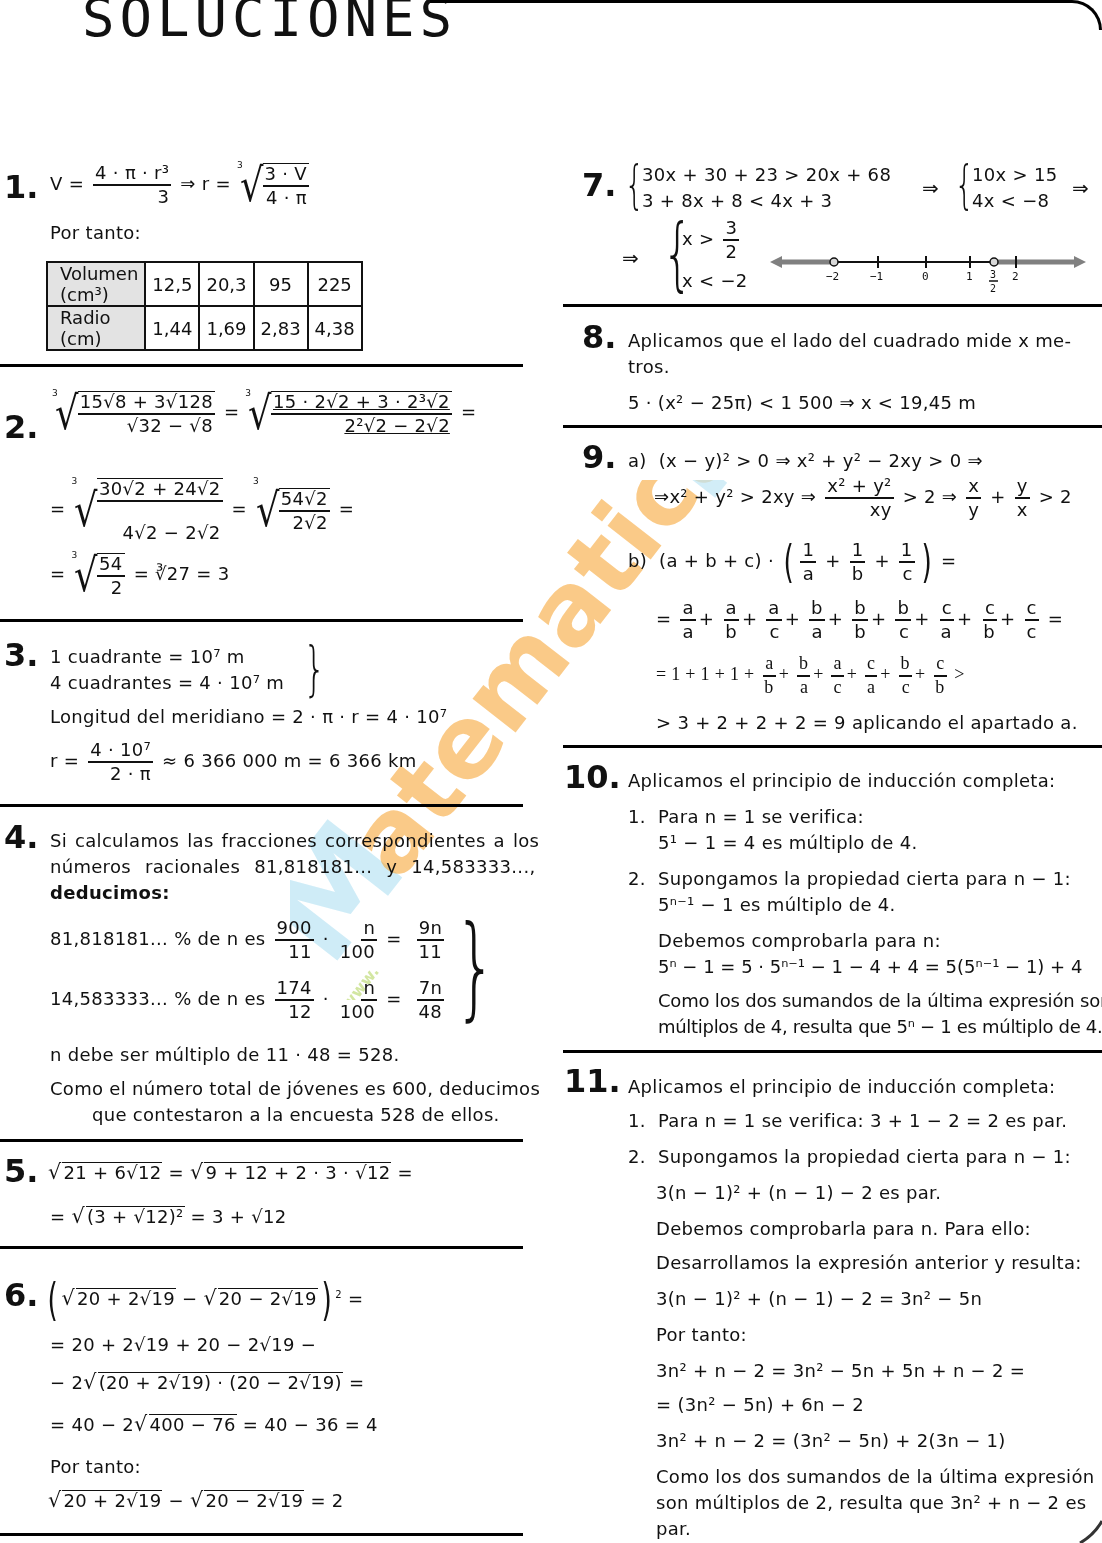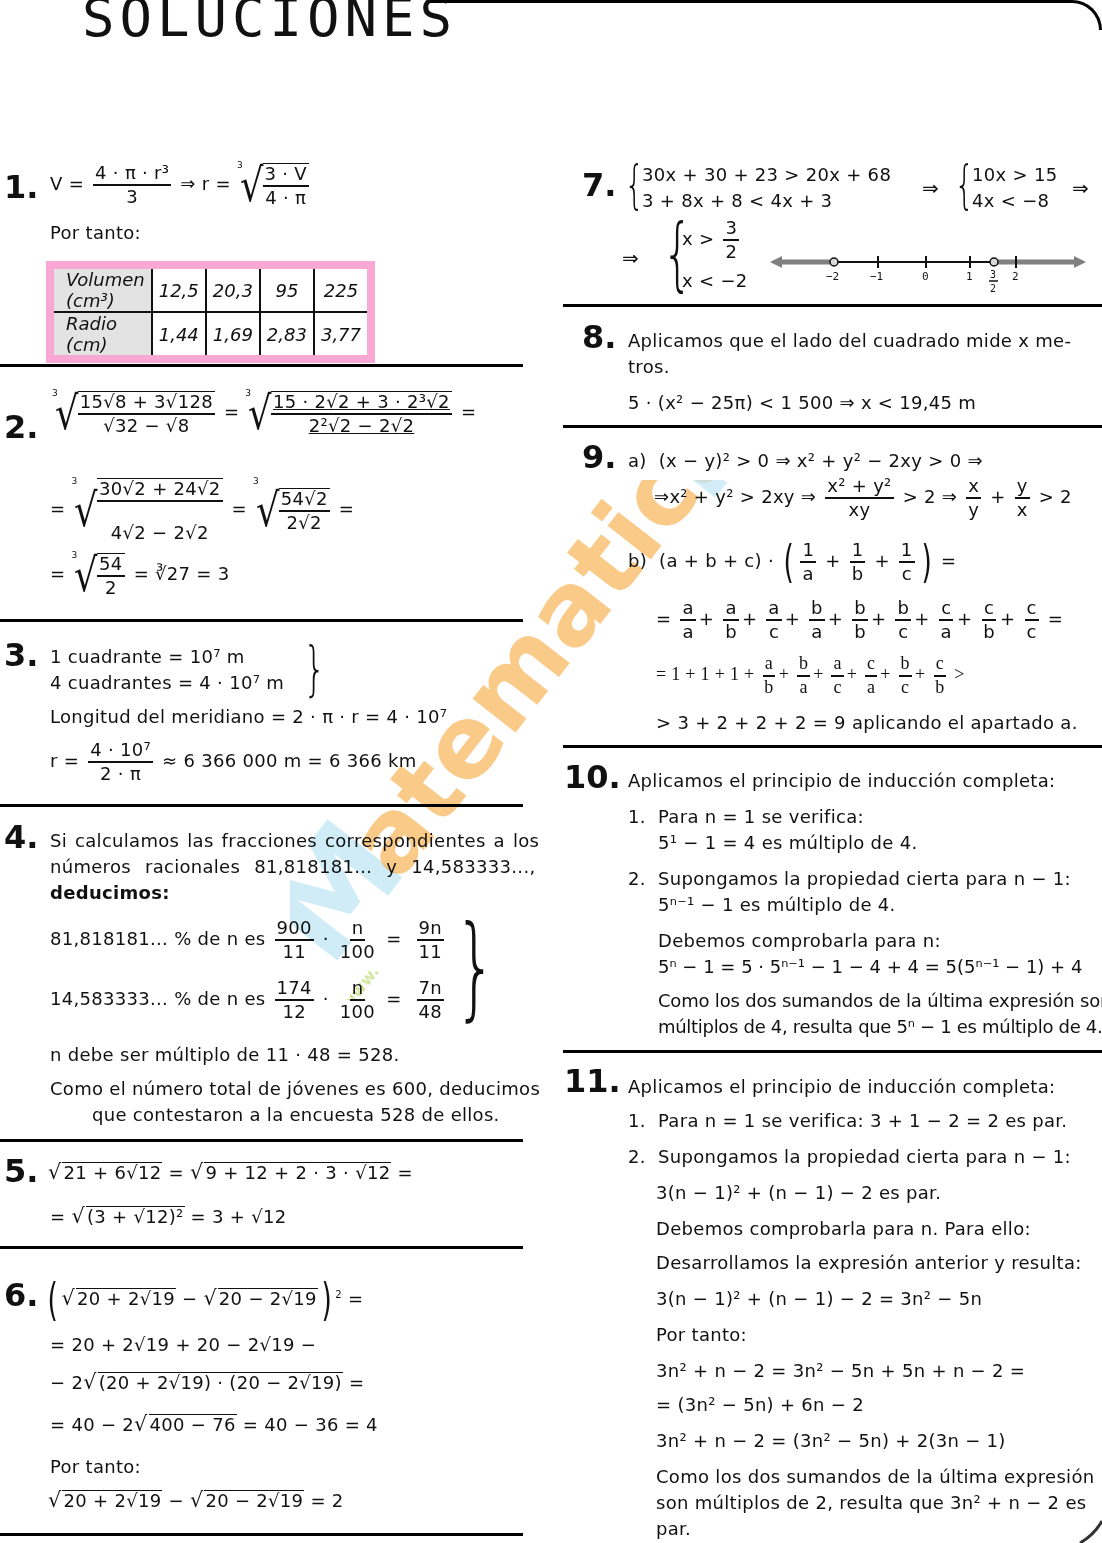--- a/index.html
+++ b/index.html
@@ -13,30 +13,30 @@
   .top-rule { position: absolute; left: 430px; top: 0; width: 640px; height: 3px; background: #000; }
   .corner { position: absolute; right: 0; top: 0; width: 40px; height: 30px;
     border-top: 3px solid #000; border-right: 3px solid #000; border-top-right-radius: 40px; }
 
   .rule { position: absolute; height: 3px; background: #000; }
 
   .sec { position: absolute; }
   .num { position: absolute; font-family: "DejaVu Sans", sans-serif; font-weight: bold; font-size: 32px; color: #111; }
   .ln { position: absolute; white-space: nowrap; font-size: 18px; letter-spacing: 0.3px; }
 
-  .frac { display: inline-flex; flex-direction: column; align-items: center; vertical-align: middle; margin: 0 3px; }
+  .frac { display: inline-flex; flex-direction: column; align-items: flex-end; vertical-align: middle; margin: 0 3px; }
   .frac .n { padding: 0 2px 1px; border-bottom: 2px solid #111; line-height: 1.1; }
   .frac .d { padding: 1px 2px 0; line-height: 1.1; }
   .sq { display: inline-block; border-top: 1.5px solid #111; padding: 0 1px; margin-left: 1px; line-height: 1.1; }
   .rad { font-size: 1.15em; }
   .bigrad { display: inline-block; font-size: 46px; vertical-align: middle; line-height: 1; transform: scaleX(0.8); }
   .idx { font-size: 9px; vertical-align: top; position: relative; top: -2px; margin-right: -6px; }
   sup { font-size: 10px; vertical-align: super; }
 
-  table.vr { position: absolute; left: 46px; top: 261px; border-collapse: collapse; border: 8px solid #f9a8d4; font-style: italic; }
+  table.vr { position: absolute; left: 46px; top: 261px; border-collapse: collapse; border: 2px solid #f9a8d4; }
   table.vr td { border: 2px solid #111; height: 44px; font-size: 18px; text-align: center; padding: 0 6px; }
   table.vr td.h { background: #e3e3e3; text-align: left; padding-left: 12px; width: 180px; }
   table.vr td.c { width: 74px; }
 
   .brace { position: absolute; font-size: 58px; line-height: 1; font-weight: 100; transform: scaleX(0.6); }
   .bigparen { font-size: 44px; vertical-align: middle; line-height: 1; transform: scaleX(0.6); display: inline-block; }
 
   .numline { position: absolute; left: 770px; top: 254px; width: 316px; height: 44px; }
   .wm { position: absolute; pointer-events: none; }
 </style>
@@ -79,21 +79,21 @@
       <td class="c">12,5</td>
       <td class="c">20,3</td>
       <td class="c">95</td>
       <td class="c">225</td>
     </tr>
     <tr>
       <td class="h">Radio (cm)</td>
       <td class="c">1,44</td>
       <td class="c">1,69</td>
       <td class="c">2,83</td>
-      <td class="c">3,77</td>
+      <td class="c">4,38</td>
     </tr>
   </tbody>
     </table>
 </div>
 <div class="rule" style="left:0;top:364px;width:523px;"></div>
 
 <div class="sec">
   <div class="num" style="left:4px;top:408px;">2.</div>
   <div class="ln" style="left:52px;top:390px;">
     <span class="idx">3</span><span class="bigrad">√</span><span class="frac" style="border-top:1.5px solid #111;margin-left:-4px;">

